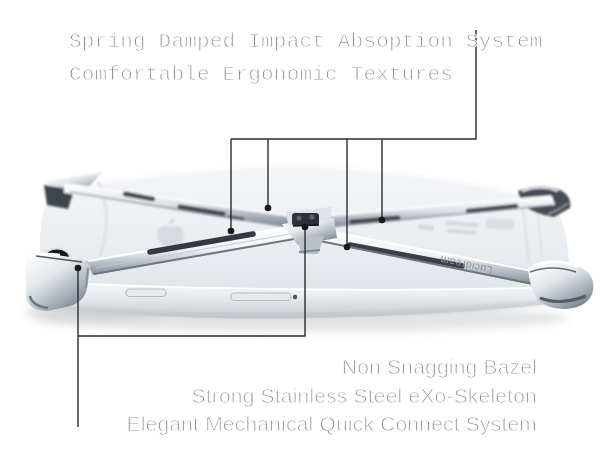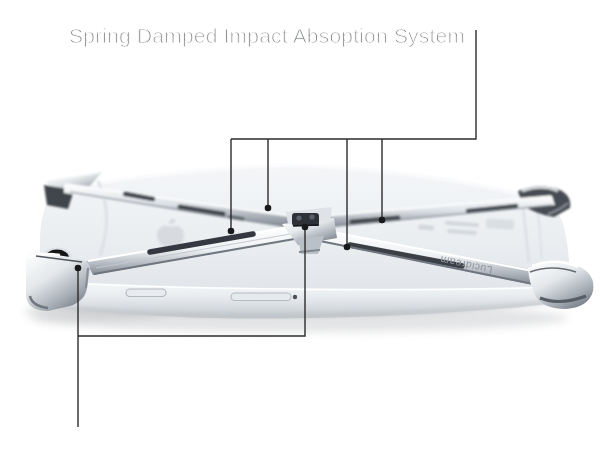--- a/index.html
+++ b/index.html
@@ -6,21 +6,21 @@
   .stage{
     position:relative;width:600px;height:452px;overflow:hidden;
     background:#ffffff;font-family:"Liberation Sans",sans-serif;
   }
   .stage svg{position:absolute;left:0;top:0;}
   .anno{
     position:absolute;color:#87898b;font-size:21px;
     -webkit-text-stroke:0.9px #ffffff; 
     letter-spacing:0.2px;white-space:nowrap;
   }
-  .anno-top{left:69px;top:20px;line-height:32.5px;text-align:left;}
+  .anno-top{left:69px;top:26px;line-height:32.5px;text-align:left;font-family:Liberation Mono, monospace;}
   .anno-bottom{right:63px;top:353px;line-height:28.5px;text-align:right;}
 </style>
 </head>
 <body>
 
 <div class="stage">
 
   <svg width="600" height="452" viewBox="0 0 600 452">
     <defs>
       <filter id="b05" x="-20%" y="-20%" width="140%" height="140%">
@@ -194,16 +194,22 @@
       <circle cx="268" cy="208" r="3.3"></circle>
       <circle cx="347" cy="247" r="3.3"></circle>
       <circle cx="382" cy="220" r="3.3"></circle>
       <circle cx="305" cy="227" r="3.3"></circle>
       <circle cx="78" cy="268" r="3.3"></circle>
     </g>
   </svg>
 
   <div class="anno anno-top">
     <div>Spring Damped Impact Absoption System</div>
+    <div>Comfortable Ergonomic Textures</div>
   </div>
 
+  <div class="anno anno-bottom">
+    <div>Non Snagging Bazel</div>
+    <div>Strong Stainless Steel eXo-Skeleton</div>
+    <div>Elegant Mechanical Quick Connect System</div>
+  </div>
 
 </div>
 
 </body></html>

